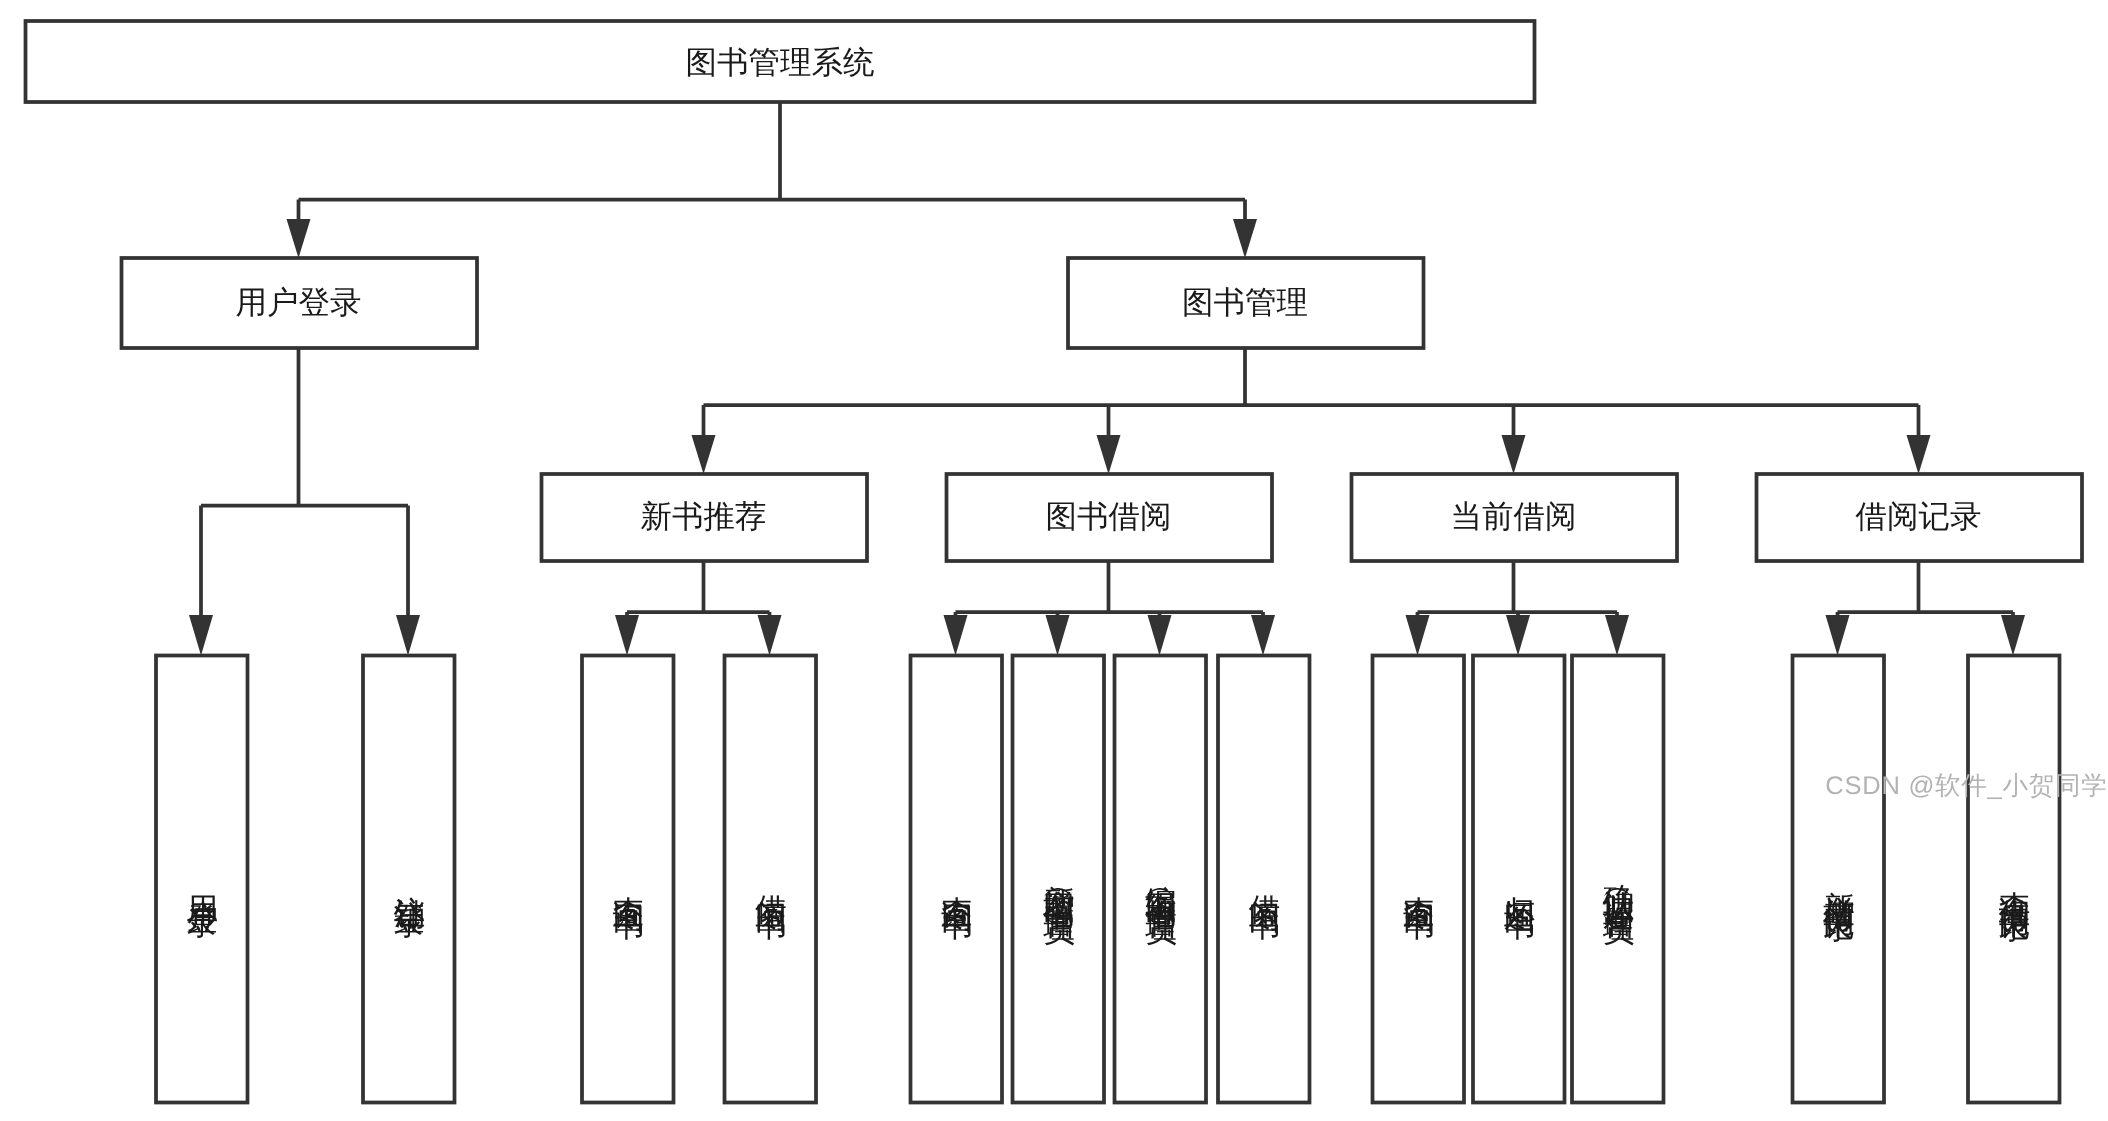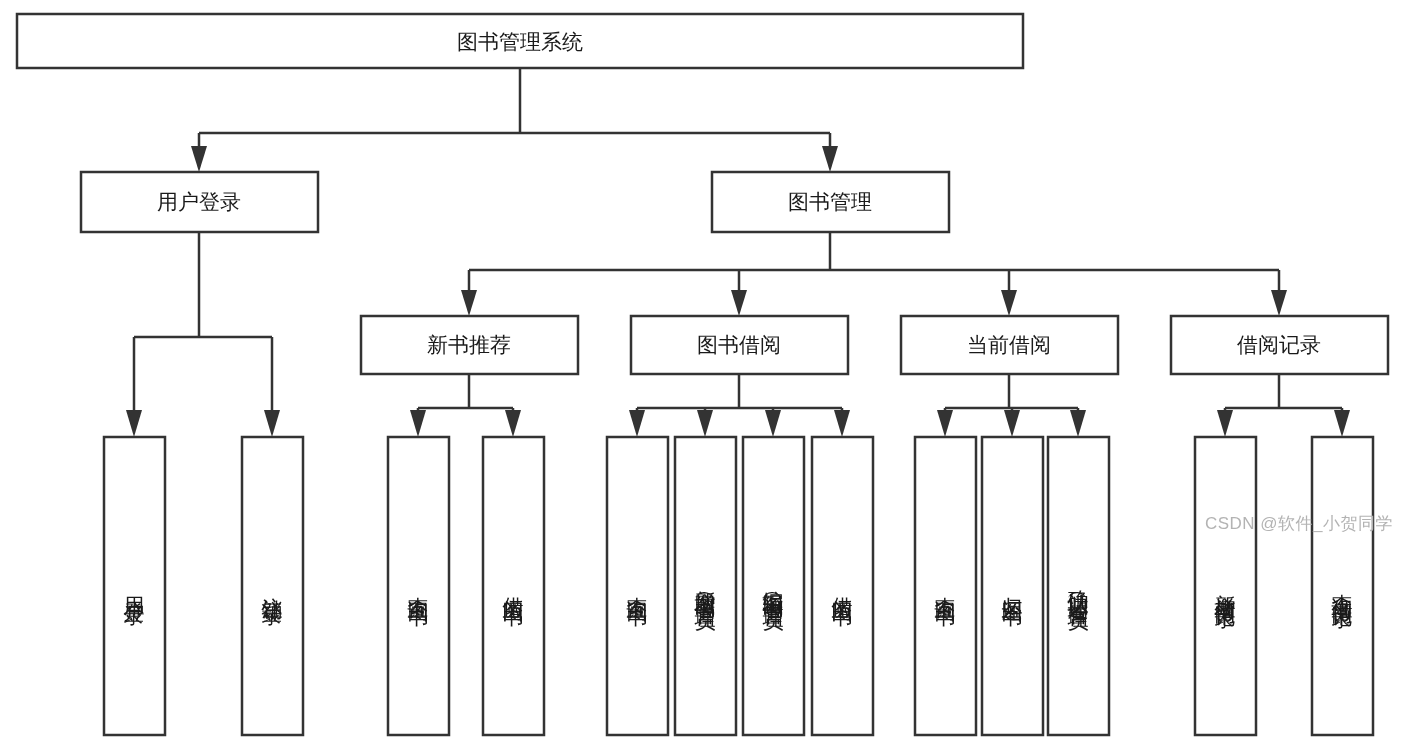--- a/index.html
+++ b/index.html
@@ -59,21 +59,21 @@
     letter-spacing: 3px;
     line-height: 1;
     white-space: nowrap;
     display: flex;
     align-items: center;
     justify-content: center;
     pointer-events: none;
   }
   .watermark {
     position: absolute;
-    right: 12px;
+    right: 0;
     bottom: 4px;
     font-family: "Liberation Sans", "DejaVu Sans", sans-serif;
     font-size: 17px;
     color: #b3b3b3;
     letter-spacing: 0.5px;
     white-space: nowrap;
     margin-left: 20px;
   }
 </style>
 </head>

